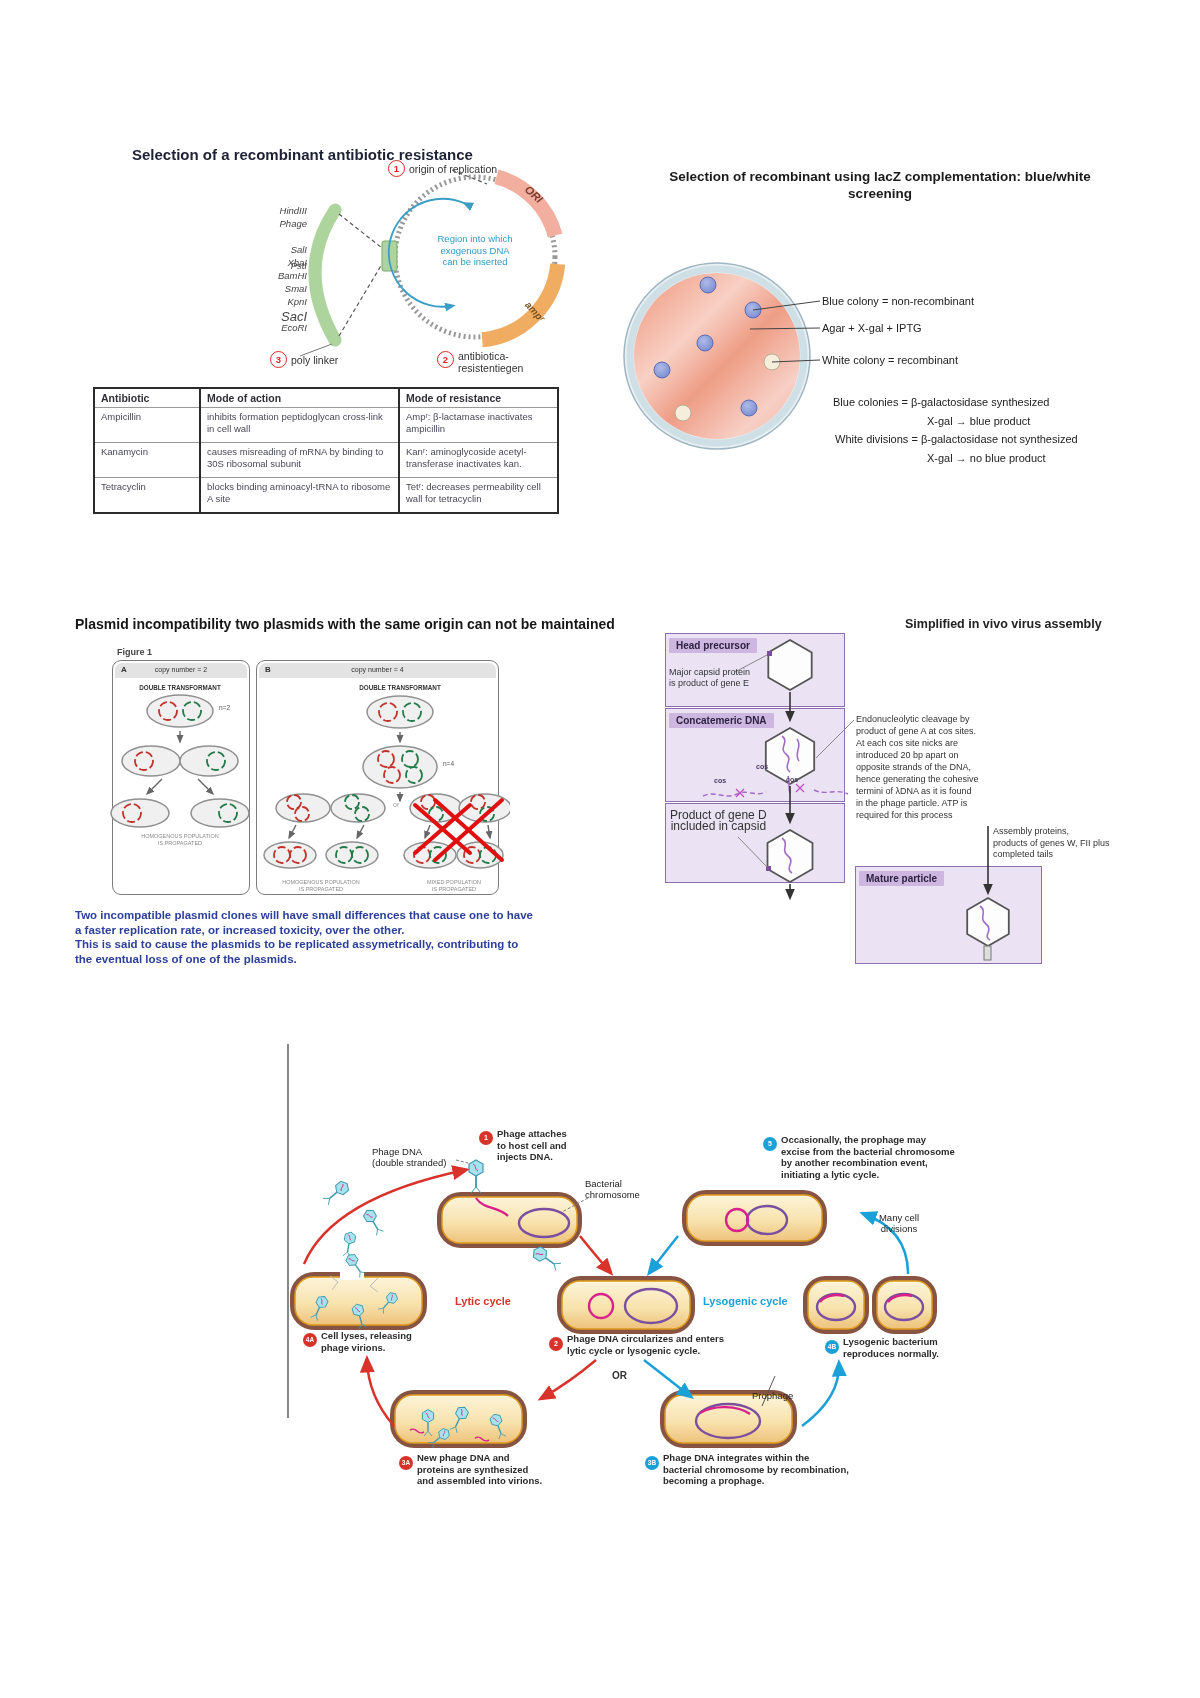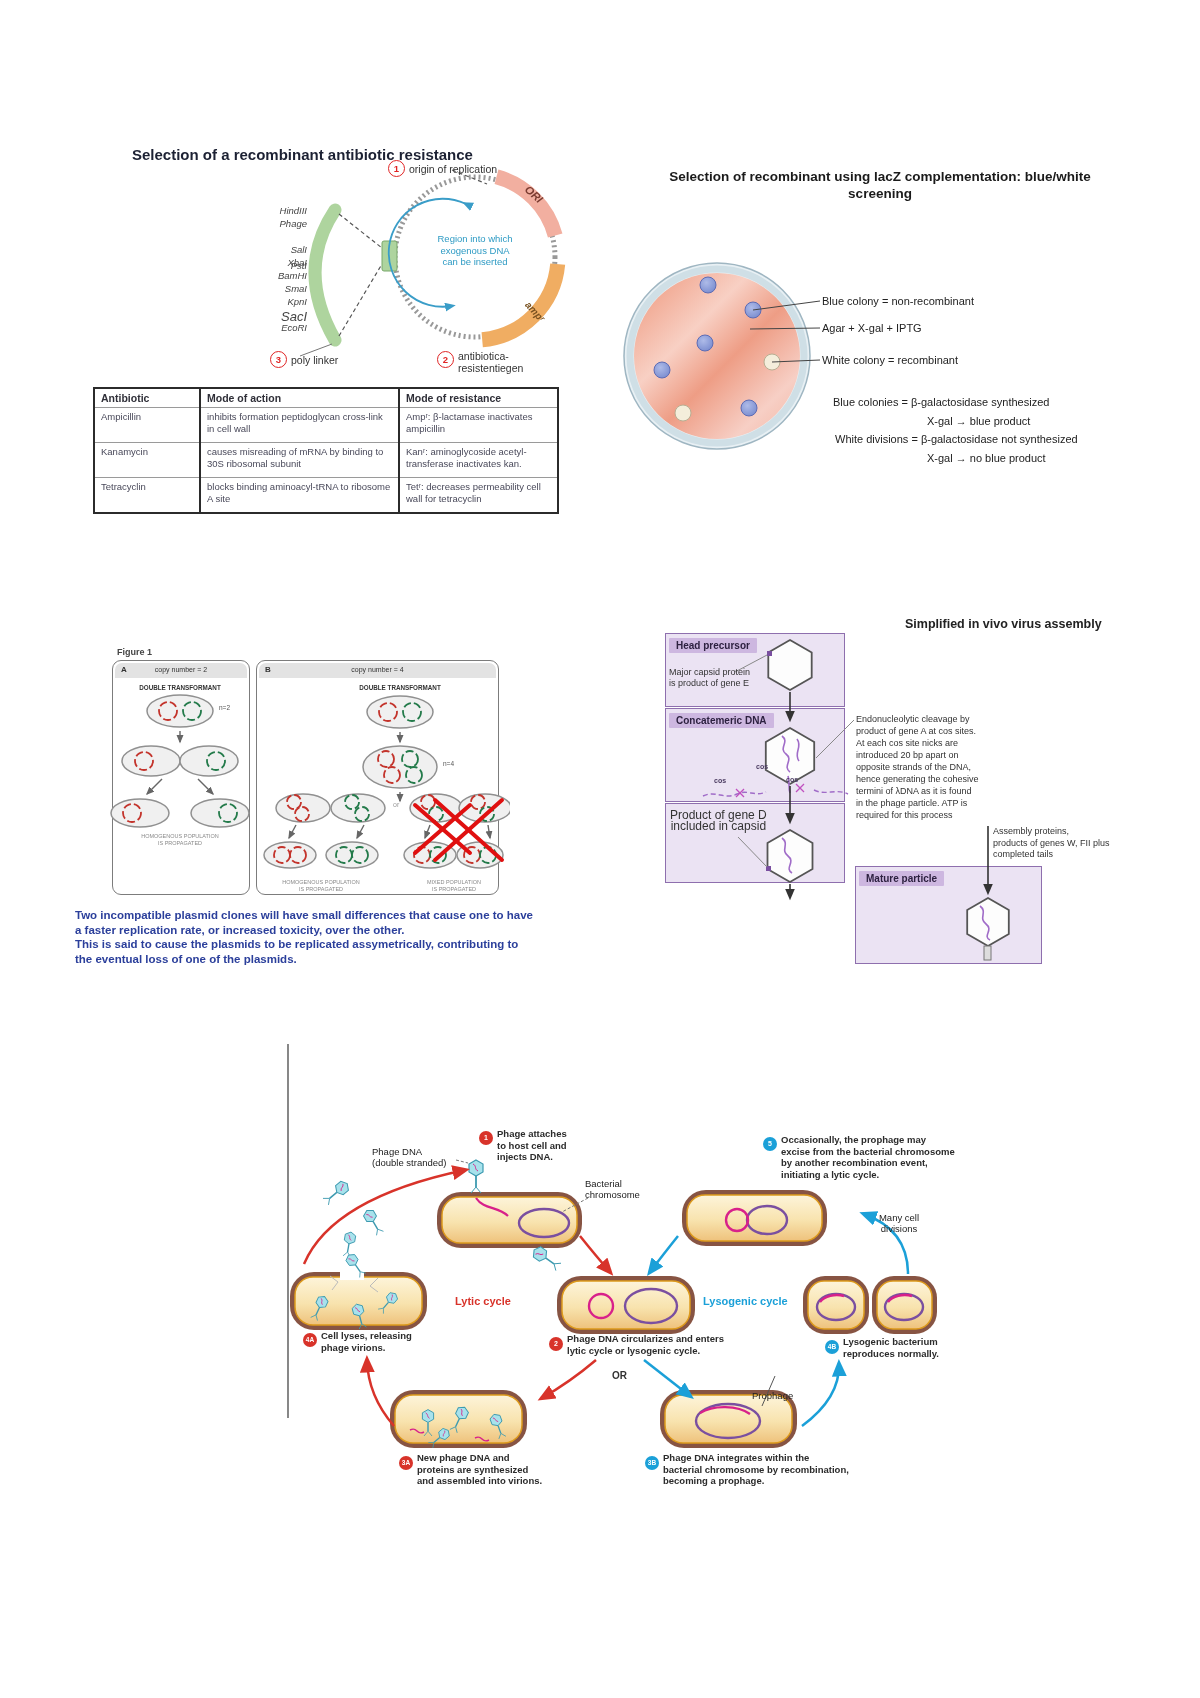--- a/index.html
+++ b/index.html
@@ -153,20 +153,21 @@
   </svg>
 
   <div class="lbl" style="left:822px;top:295px;font-size:11px;">Blue colony = non-recombinant</div>
   <div class="lbl" style="left:822px;top:322px;font-size:11px;">Agar + X-gal + IPTG</div>
   <div class="lbl" style="left:822px;top:354px;font-size:11px;">White colony = recombinant</div>
   <div class="lbl" style="left:833px;top:396px;font-size:11px;">Blue colonies = β-galactosidase synthesized</div>
   <div class="lbl" style="left:927px;top:415px;font-size:11px;">X-gal → blue product</div>
   <div class="lbl" style="left:835px;top:433px;font-size:11px;">White divisions = β-galactosidase not synthesized</div>
   <div class="lbl" style="left:927px;top:452px;font-size:11px;">X-gal → no blue product</div>
 
+  <div class="lbl" style="left:75px;top:616px;font-size:14px;font-weight:600;color:#161616;">Plasmid incompatibility  two plasmids with the same origin can not be maintained</div>
   <div class="lbl" style="left:117px;top:647px;font-size:9px;font-weight:bold;color:#444;">Figure 1</div>
 
   <div class="figpanel" style="left:112px;top:660px;width:136px;height:233px;">
     <div class="fighead">
       <span style="position:absolute;left:6px;top:2px;font-weight:bold;font-size:8px;">A</span>
       <span style="position:absolute;left:0;right:0;top:3px;text-align:center;">copy number = 2</span>
     </div>
   </div>
   <div class="figpanel" style="left:256px;top:660px;width:241px;height:233px;">
     <div class="fighead">

